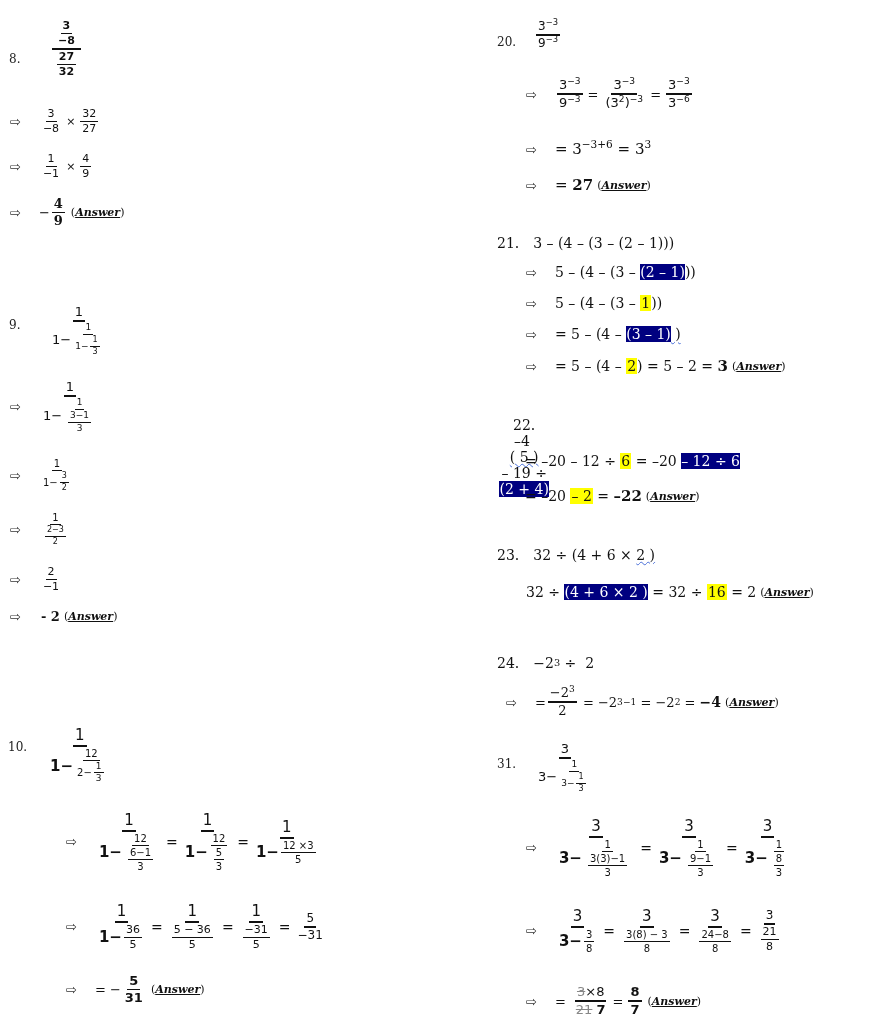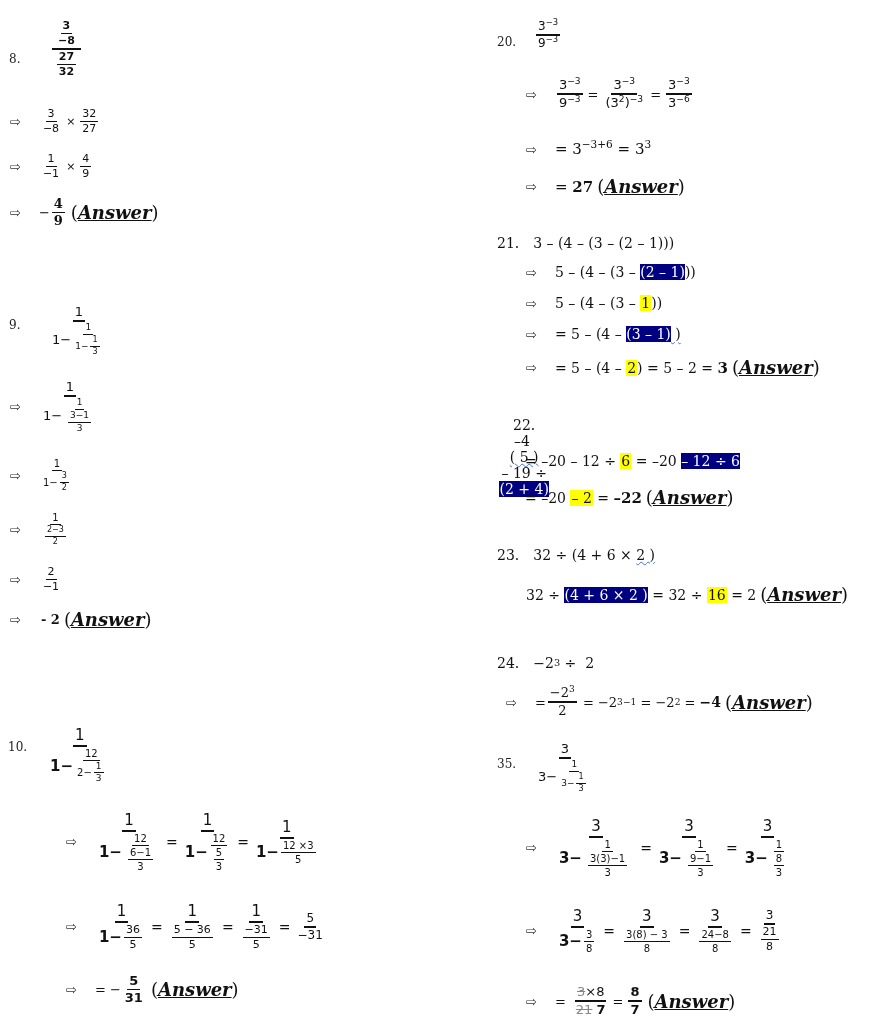--- a/index.html
+++ b/index.html
@@ -10,21 +10,21 @@
   .sans { font-family: "DejaVu Sans", sans-serif; }
   .serif { font-family: "DejaVu Serif", serif; }
   .line { display: flex; align-items: center; white-space: nowrap; }
   .frac { display: inline-flex; flex-direction: column; align-items: center; vertical-align: middle; margin: 0 2px; }
   .frac > .n { padding: 0 2px 1px 2px; border-bottom: 1.3px solid #111; text-align: center; line-height: 1.1; }
   .frac > .d { padding: 1px 2px 0 2px; text-align: center; line-height: 1.1; }
   .frac.thick > .n { border-bottom-width: 2px; }
   .s8 { font-size: 8px; } .s9 { font-size: 9px; } .s10 { font-size: 10px; } .s11 { font-size: 11px; }
   .s12 { font-size: 12px; } .s13 { font-size: 13px; } .s14 { font-size: 14px; } .s15 { font-size: 15px; }
   .b { font-weight: bold; }
-  .ans { font-family: "DejaVu Serif", serif; font-size: 18px; margin-left: 4px; }
+  .ans { font-family: "DejaVu Serif", serif; font-size: 11px; margin-left: 4px; }
   .ans .u { font-style: italic; font-weight: bold; text-decoration: underline; }
   .hl-blue { background: #000080; color: #ffffff; padding: 0 0; }
   .hl-yellow { background: #ffff00; color: #111; padding: 0 1px; }
   .squig { text-decoration: underline wavy #4a6fd8; text-decoration-thickness: 1px; }
   .strike { color: #888; text-decoration: line-through; }
   sup { font-size: 0.7em; line-height: 0; }
   .gap { display: inline-block; width: 8px; }
   .op { margin: 0 3px; }
 </style>
 </head>
@@ -404,21 +404,21 @@
     </span>
   <span style="white-space:pre"> = −2</span>
     <sup>3−1</sup>
     <span style="white-space:pre"> = −2</span>
     <sup>2</sup>
     <span style="white-space:pre"> = </span>
     <span class="b s14">−4</span>
   <span class="ans">(<span class="u">Answer</span>)</span>
 </div>
 
-<div class="abs num" style="left:497px;top:757px;">35.</div>
+<div class="abs num" style="left:497px;top:757px;">31.</div>
 <div class="abs sans" style="left:534px;top:742px;">
   <span class="frac thick s13">
     <span class="n">3</span>
     <span class="d line">
         <span>3−</span>
       <span class="frac s9">
           <span class="n">1</span>
         <span class="d line">
             <span>3−</span>
             <span class="frac s8">

